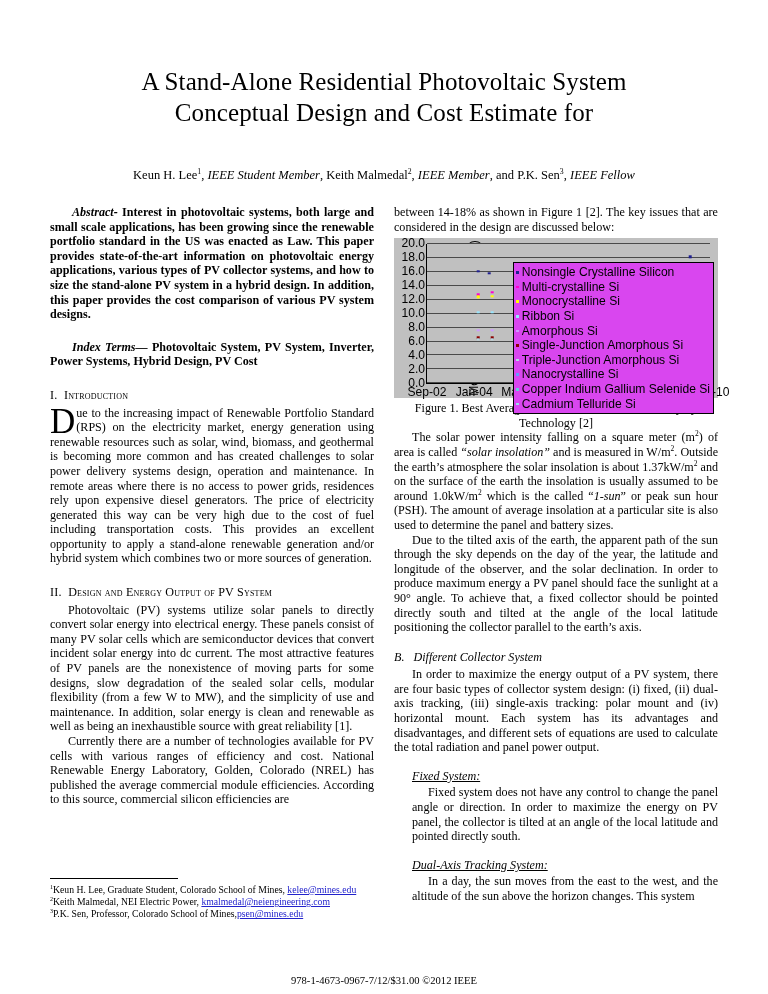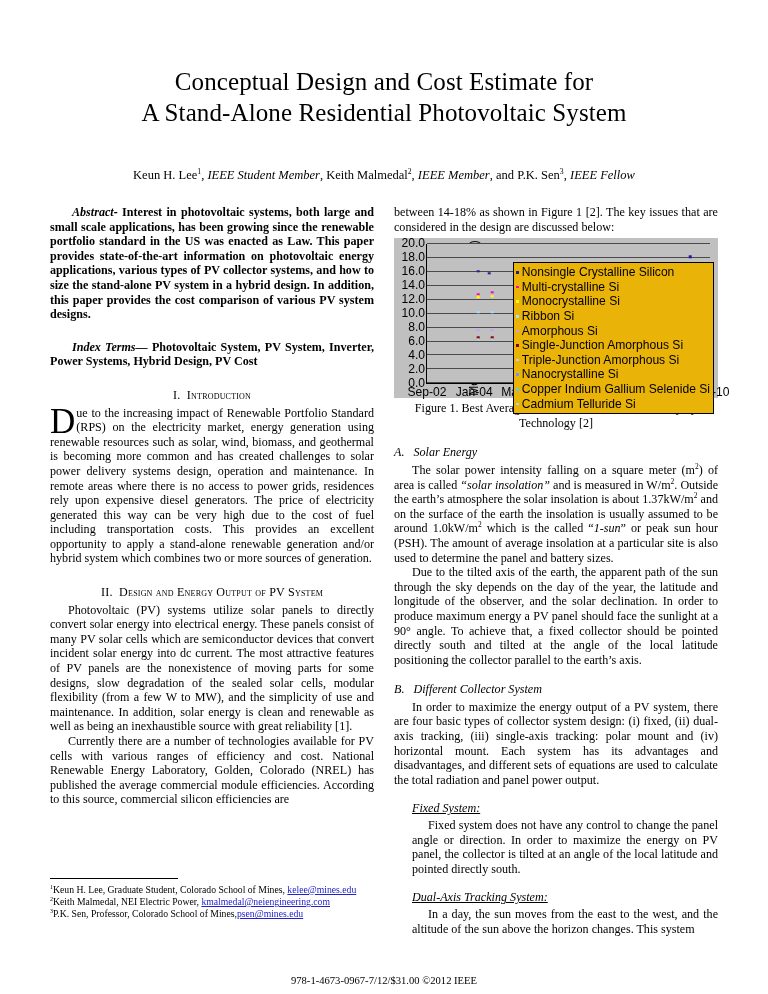--- a/index.html
+++ b/index.html
@@ -32,21 +32,20 @@
   .col p, .col div { font-size:12.1px; line-height:14.6px; }
 
   p.just { text-align:justify; margin:0; text-indent:18px; }
   p.just.noind { text-indent:0; }
   .abstract { font-weight:bold; text-align:justify; margin:0; text-indent:22px; font-size:11.6px; line-height:14.3px; }
   .abstract i { font-style:italic; }
   .indexterms { font-weight:bold; text-align:justify; margin:18px 0 0 0; text-indent:22px; font-size:11.6px; line-height:14.3px; }
   .indexterms i { font-style:italic; }
 
   .sec-head {
-    text-align:center;
     margin:19px 0 3px 0;
     font-size:11.4px;
     font-variant:small-caps;
     letter-spacing:0.2px;
   }
   .sec-head .num { font-variant:normal; }
 
   .sub-head { font-style:italic; margin:15px 0 3px 0; font-size:12.1px; }
   .sub-head .lbl { margin-right:9px; }
   .sub-sub-head { font-style:italic; text-decoration:underline; margin:14px 0 2px 0; font-size:12.1px; padding-left:18px; }
@@ -104,21 +103,21 @@
     transform:translateY(-50%) rotate(-90deg);
     transform-origin:center center;
     font-size:3.8px;
     white-space:nowrap;
     font-family:"Liberation Sans", sans-serif;
   }
   .pt { position:absolute; width:2.6px; height:2.6px; transform:translate(-50%,50%); }
   .legend {
     position:absolute;
     right:4px; top:24px;
-    background:#eab308;
+    background:#d946ef;
     border:1px solid #000;
     padding:2px 3px 2px 2px;
     font-size:3.9px;
     line-height:6.4px;
     font-family:"Liberation Sans", sans-serif;
     z-index:5;
   }
   .legend-row { display:flex; align-items:center; white-space:nowrap; }
   .legend-swatch { width:2.6px; height:2.6px; margin-right:3px; flex:0 0 auto; }
   .fig-caption { font-size:10.6px; text-align:center; margin-top:3px; line-height:13px; }
@@ -140,22 +139,22 @@
     text-align:center;
     font-size:10.6px;
   }
 </style>
 </head>
 <body>
 
 <div class="page">
 
   <div class="title-block">
+    <div class="title-line">A Stand-Alone Residential Photovoltaic System</div>
     <div class="title-line">Conceptual Design and Cost Estimate for</div>
-    <div class="title-line">A Stand-Alone Residential Photovoltaic System</div>
     <div class="authors">
       <span>Keun H. Lee</span><sup>1</sup><span>, </span><i>IEEE Student Member</i><span>, </span><span>Keith Malmedal</span><sup>2</sup><span>, </span><i>IEEE Member</i><span>, and </span><span>P.K. Sen</span><sup>3</sup><span>, </span><i>IEEE Fellow</i>
     </div>
   </div>
 
   <div class="columns">
 
     <div class="col">
       <p class="abstract"><i>Abstract-</i><span> Interest in photovoltaic systems, both large and small scale applications, has been growing since the renewable portfolio standard in the US was enacted as Law. This paper provides state-of-the-art information on photovoltaic energy applications, various types of PV collector systems, and how to size the stand-alone PV system in a hybrid design. In addition, this paper provides the cost comparison of various PV system designs.</span></p>
 
@@ -367,21 +366,20 @@
               </div>
               <div class="legend-row">
                 <span class="legend-swatch" style="background: rgb(153, 221, 238);"></span>
                 <span>Cadmium Telluride Si</span>
               </div>
             </div>
         </div>
         <div class="fig-caption">Figure 1. Best Average Commercial Module Efficiency by Technology [2]</div>
       </div>
 
-      <div class="sub-head"><span class="lbl">A.</span><span>Solar Energy</span></div>
 
       <p class="just"><span>The solar power intensity falling on a square meter (m</span><sup>2</sup><span>) of area is called </span><i>“solar insolation”</i><span> and is measured in W/m</span><sup>2</sup><span>. Outside the earth’s atmosphere the solar insolation is about 1.37kW/m</span><sup>2</sup><span> and on the surface of the earth the insolation is usually assumed to be around 1.0kW/m</span><sup>2</sup><span> which is the called “</span><i>1-sun</i><span>” or peak sun hour (PSH). The amount of average insolation at a particular site is also used to determine the panel and battery sizes.</span></p>
 
       <p class="just">Due to the tilted axis of the earth, the apparent path of the sun through the sky depends on the day of the year, the latitude and longitude of the observer, and the solar declination. In order to produce maximum energy a PV panel should face the sunlight at a 90° angle. To achieve that, a fixed collector should be pointed directly south and tilted at the angle of the local latitude positioning the collector parallel to the earth’s axis.</p>
 
       <div class="sub-head"><span class="lbl">B.</span><span>Different Collector System</span></div>
 
       <p class="just">In order to maximize the energy output of a PV system, there are four basic types of collector system design: (i) fixed, (ii) dual-axis tracking, (iii) single-axis tracking: polar mount and (iv) horizontal mount. Each system has its advantages and disadvantages, and different sets of equations are used to calculate the total radiation and panel power output.</p>
 
       <div class="sub-sub-head">Fixed System:</div>

